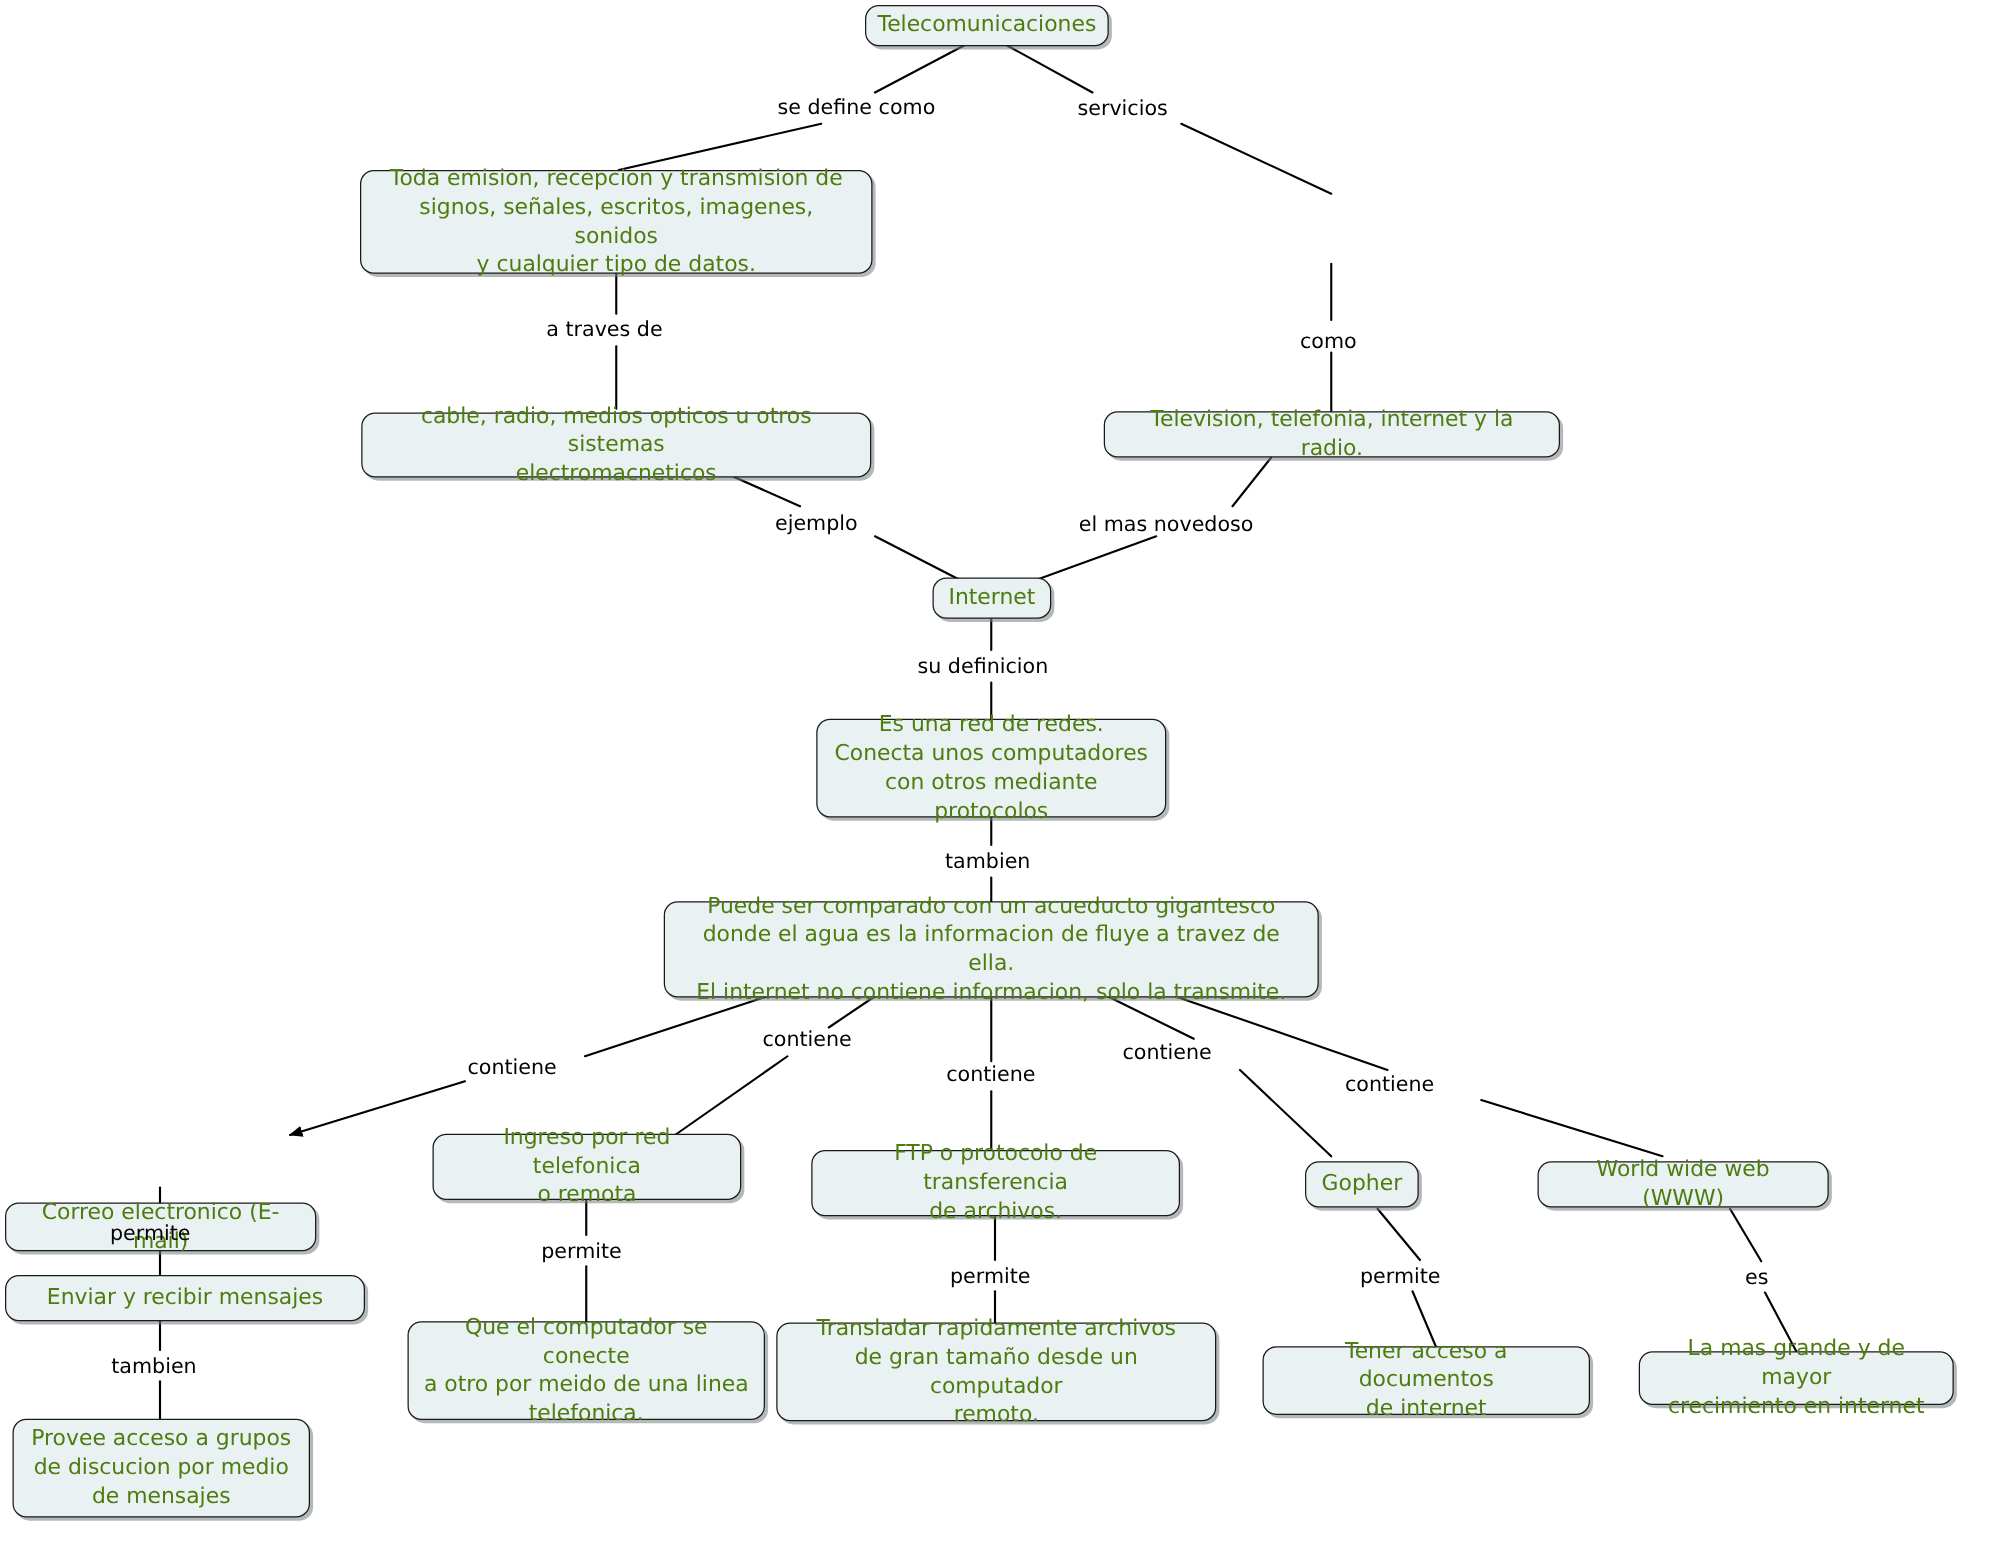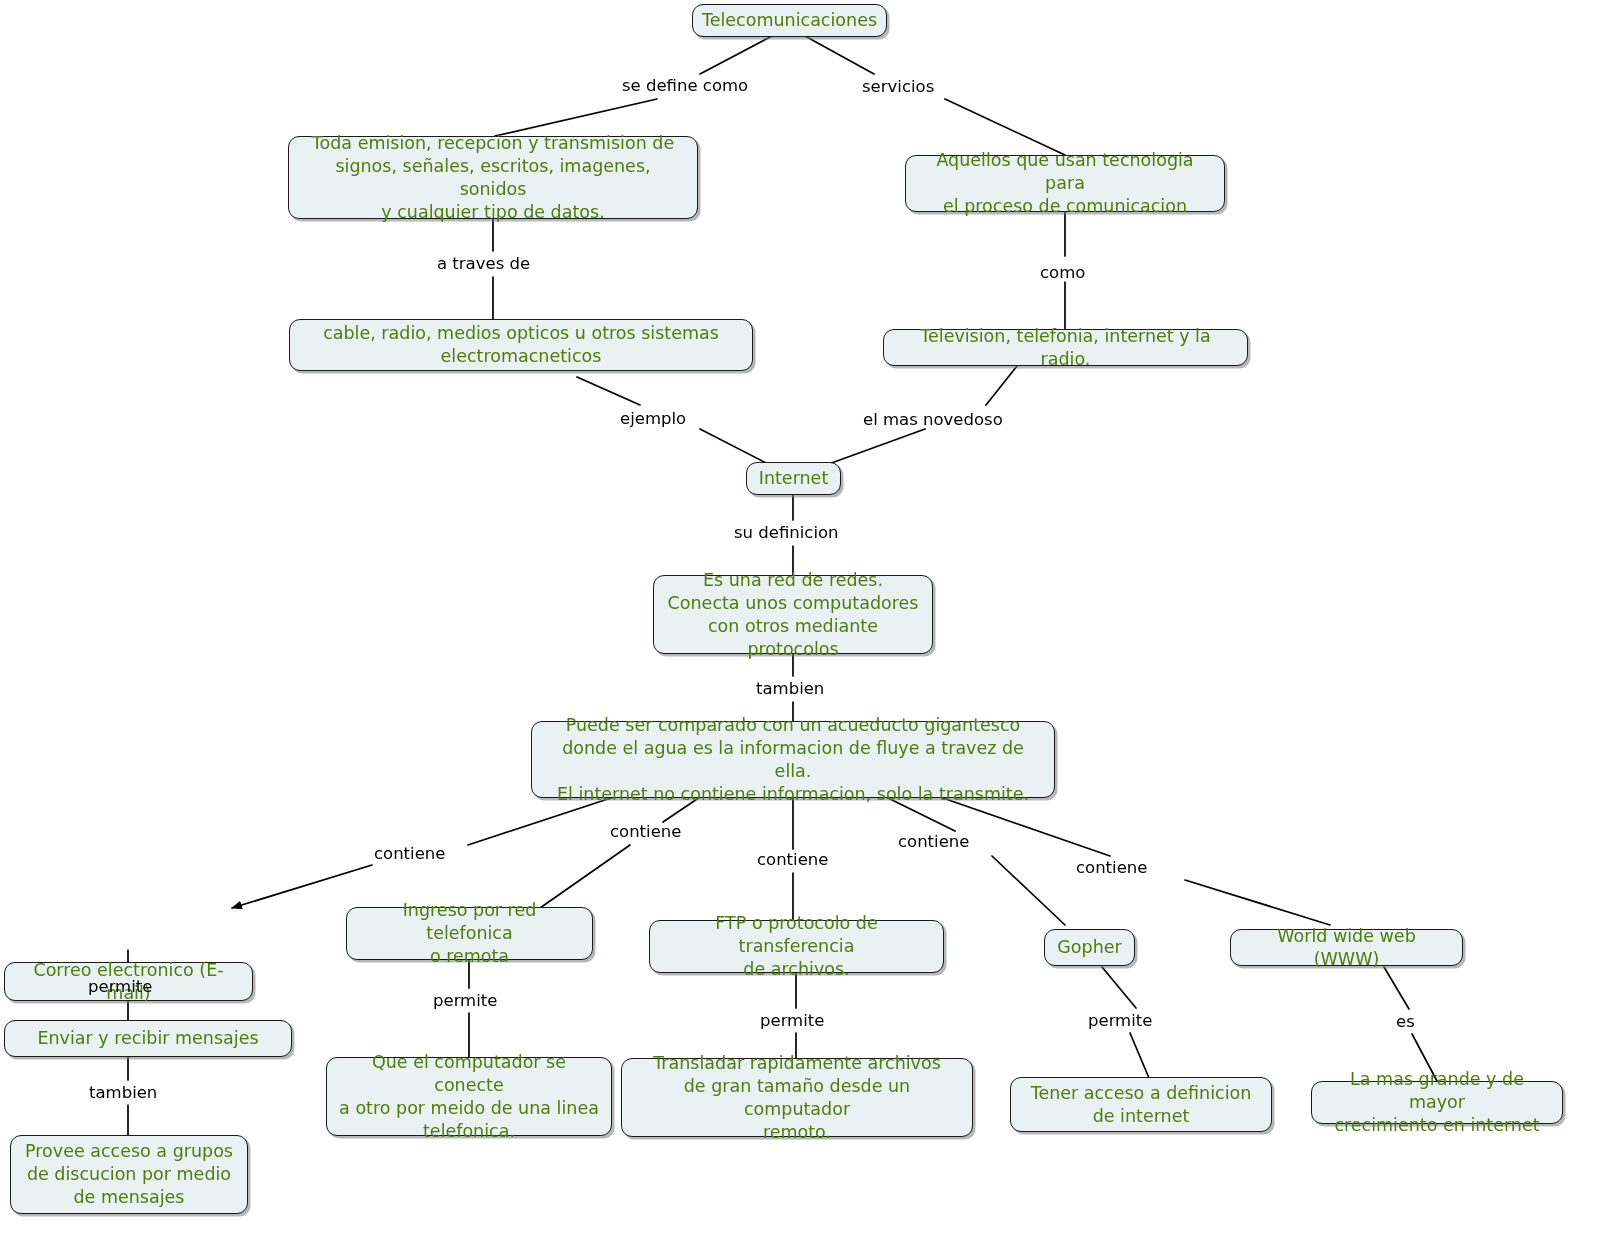--- a/index.html
+++ b/index.html
@@ -123,24 +123,22 @@
       <line x1="1412" y1="1034" x2="1437" y2="1081"></line>
     </g>
   </svg>
 
   <div class="node" style="left:692px; top:4px; width:195px; height:33px;">Telecomunicaciones</div>
 
   <div class="node" style="left:288px; top:136px; width:410px; height:83px;">Toda emision, recepcion y transmision de
 signos, señales, escritos, imagenes, sonidos
 y cualquier tipo de datos.</div>
 
-  <div class="node" style="left:905px; top:155px; width:320px; height:57px;">Aquellos que usan tecnologia para
-el proceso de comunicacion</div>
-
-  <div class="node" style="left:289px; top:319px; width:464px; height:52px;">cable, radio, medios opticos u otros sistemas
+
+  <div class="node" style="left:289px; top:330px; width:408px; height:52px;">cable, radio, medios opticos u otros sistemas
 electromacneticos</div>
 
   <div class="node" style="left:883px; top:329px; width:365px; height:37px;">Television, telefonia, internet y la radio.</div>
 
   <div class="node" style="left:746px; top:462px; width:95px; height:33px;">Internet</div>
 
   <div class="node" style="left:653px; top:575px; width:280px; height:79px;">Es una red de redes.
 Conecta unos computadores
 con otros mediante protocolos</div>
 
@@ -167,21 +165,21 @@
 de mensajes</div>
 
   <div class="node" style="left:326px; top:1057px; width:286px; height:79px;">Que el computador se conecte
 a otro por meido de una linea
 telefonica.</div>
 
   <div class="node" style="left:621px; top:1058px; width:352px; height:79px;">Transladar rapidamente archivos
 de gran tamaño desde un computador
 remoto.</div>
 
-  <div class="node" style="left:1010px; top:1077px; width:262px; height:55px;">Tener acceso a definicion
+  <div class="node" style="left:1010px; top:1077px; width:262px; height:55px;">Tener acceso a documentos
 de internet</div>
 
   <div class="node" style="left:1311px; top:1081px; width:252px; height:43px;">La mas grande y de mayor
 crecimiento en internet</div>
 
   <div class="link-label" style="left:622px; top:76px;">se define como</div>
 
   <div class="link-label" style="left:862px; top:77px;">servicios</div>
 
   <div class="link-label" style="left:437px; top:254px;">a traves de</div>

